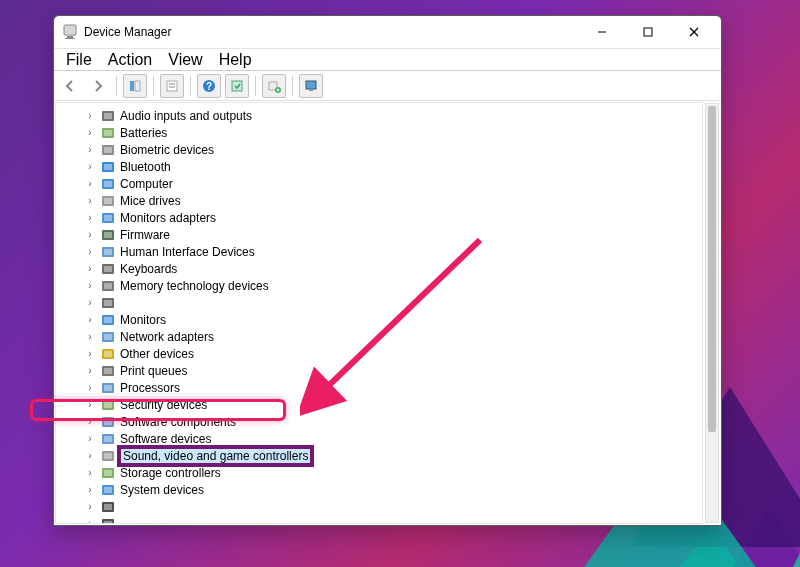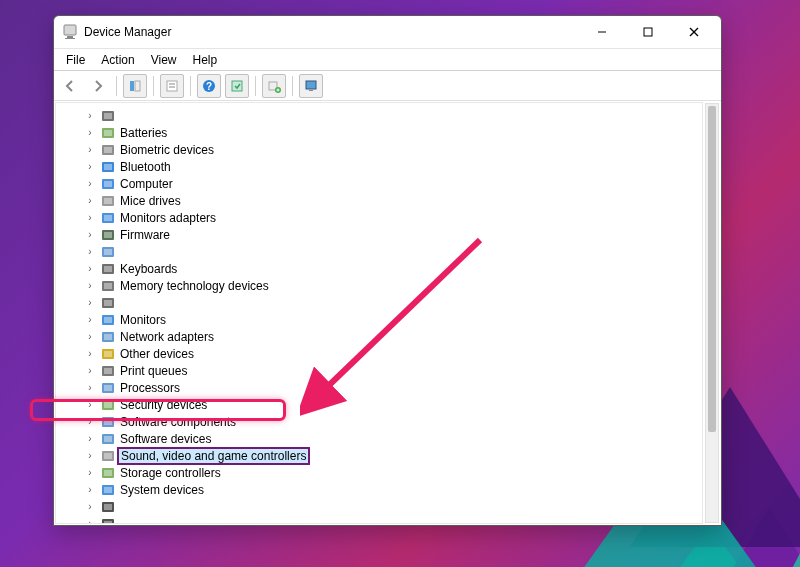--- a/index.html
+++ b/index.html
@@ -21,36 +21,36 @@
     box-shadow: 0 8px 24px rgba(0,0,0,0.25);
   }
   .titlebar {
     height: 20px; display: flex; align-items: center; border-bottom: 1px solid #e5e5e5;
     padding: 16px 4px;
   }
   .titlebar .icon { width: 16px; height: 16px; margin: 0 6px 0 4px; }
   .titlebar .title { font-size: 12px; color:#000; }
   .winctrls { margin-left: auto; display: flex; height: 100%; }
   .winbtn { width: 46px; height: 100%; display:flex; align-items:center; justify-content:center; }
-  .menubar { height: 22px; display:flex; align-items:center; padding: 0 4px; font-size:12px; border-bottom:1px solid #d0d0d0;}
+  .menubar { height: 22px; display:flex; align-items:center; padding: 0 4px; font-size:16px; border-bottom:1px solid #d0d0d0;}
   .menubar span { padding: 2px 8px; }
   .toolbar { height: 30px; display:flex; align-items:center; padding: 0 4px; gap:4px; border-bottom:1px solid #e0e0e0;}
   .tbtn { width:24px; height:24px; border:1px solid transparent; display:flex;align-items:center;justify-content:center; border-radius:2px;}
   .tbtn.active { border-color:#c0c0c0; background:#f0f0f0;}
   .tsep { width:1px; height:20px; background:#d0d0d0; margin:0 2px;}
   .content-wrap { flex:1; position:relative; overflow:hidden; }
   .content { position:absolute; inset:1px 18px 1px 1px; overflow:hidden; background:#fff; border:1px solid #e8e8e8;}
   .scrollbar { position:absolute; right:2px; top:2px; bottom:2px; width:14px; background:#f0f0f0; border:1px solid #e0e0e0;}
   .scroll-thumb { position:absolute; left:2px; right:2px; top:2px; height:78%; background:#c0c0c0; border-radius:2px;}
   .tree { padding: 4px 4px 4px 0; font-size:12px; color:#000; }
   .node { display:flex; align-items:center; height:17px; padding-left: 28px; white-space:nowrap;}
   .node .chev { width:12px; font-size:10px; color:#606060; text-align:center; margin-right:0; user-select:none;}
   .node .dicon { width:16px; height:16px; margin: 0 4px; display:flex;align-items:center;justify-content:center;}
   .node .lbl { }
-  .node.selected .lbl { background:#cce8ff; border:2px solid #701a75; padding:0 2px; margin-left:-3px;}
+  .node.selected .lbl { background:#cce8ff; border:4px solid #701a75; padding:0 2px; margin-left:-3px;}
   .highlight-box {
     position:absolute; pointer-events:none;
     left: 30px; top: 399px; width: 256px; height: 22px;
     border: 3px solid #e91e63; border-radius: 6px;
     box-shadow: 0 0 6px rgba(233,30,99,0.4);
   }
   .arrow-annot { position:absolute; pointer-events:none; left: 300px; top: 230px; }
 </style>
 </head>
 <body>
@@ -164,20 +164,21 @@
     <div class="content">
       <div class="tree" id="tree">
           <div class="node">
             <span class="chev">›</span>
             <span class="dicon">
               <svg width="14" height="14">
                 <rect x="1" y="2" width="12" height="10" rx="1" fill="#5a5a5a" fill-opacity="0.85"></rect>
                 <rect x="3" y="4" width="8" height="6" fill="#fff" fill-opacity="0.4"></rect>
               </svg>
             </span>
+            <span class="lbl">Audio inputs and outputs</span>
           </div>
           <div class="node">
             <span class="chev">›</span>
             <span class="dicon">
               <svg width="14" height="14">
                 <rect x="1" y="2" width="12" height="10" rx="1" fill="#6aa34a" fill-opacity="0.85"></rect>
                 <rect x="3" y="4" width="8" height="6" fill="#fff" fill-opacity="0.4"></rect>
               </svg>
             </span>
             <span class="lbl">Batteries</span>
@@ -243,20 +244,21 @@
             <span class="lbl">Firmware</span>
           </div>
           <div class="node">
             <span class="chev">›</span>
             <span class="dicon">
               <svg width="14" height="14">
                 <rect x="1" y="2" width="12" height="10" rx="1" fill="#4a88c8" fill-opacity="0.85"></rect>
                 <rect x="3" y="4" width="8" height="6" fill="#fff" fill-opacity="0.4"></rect>
               </svg>
             </span>
+            <span class="lbl">Human Interface Devices</span>
           </div>
           <div class="node">
             <span class="chev">›</span>
             <span class="dicon">
               <svg width="14" height="14">
                 <rect x="1" y="2" width="12" height="10" rx="1" fill="#555555" fill-opacity="0.85"></rect>
                 <rect x="3" y="4" width="8" height="6" fill="#fff" fill-opacity="0.4"></rect>
               </svg>
             </span>
             <span class="lbl">Keyboards</span>

